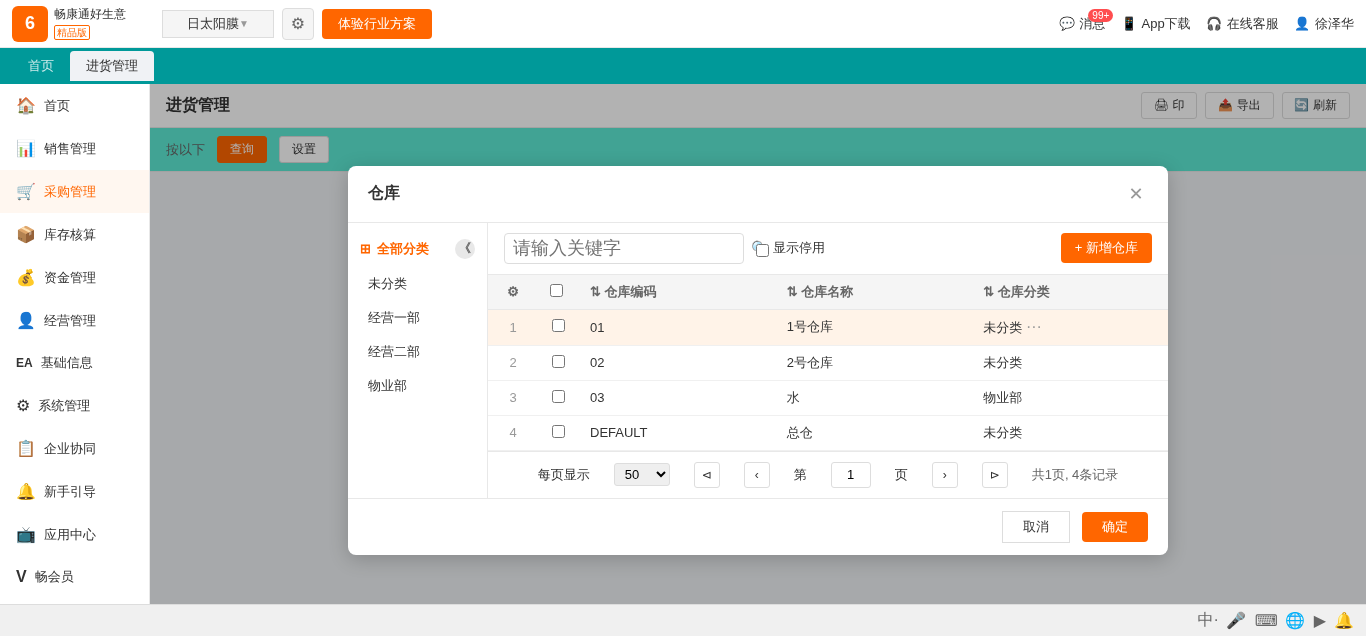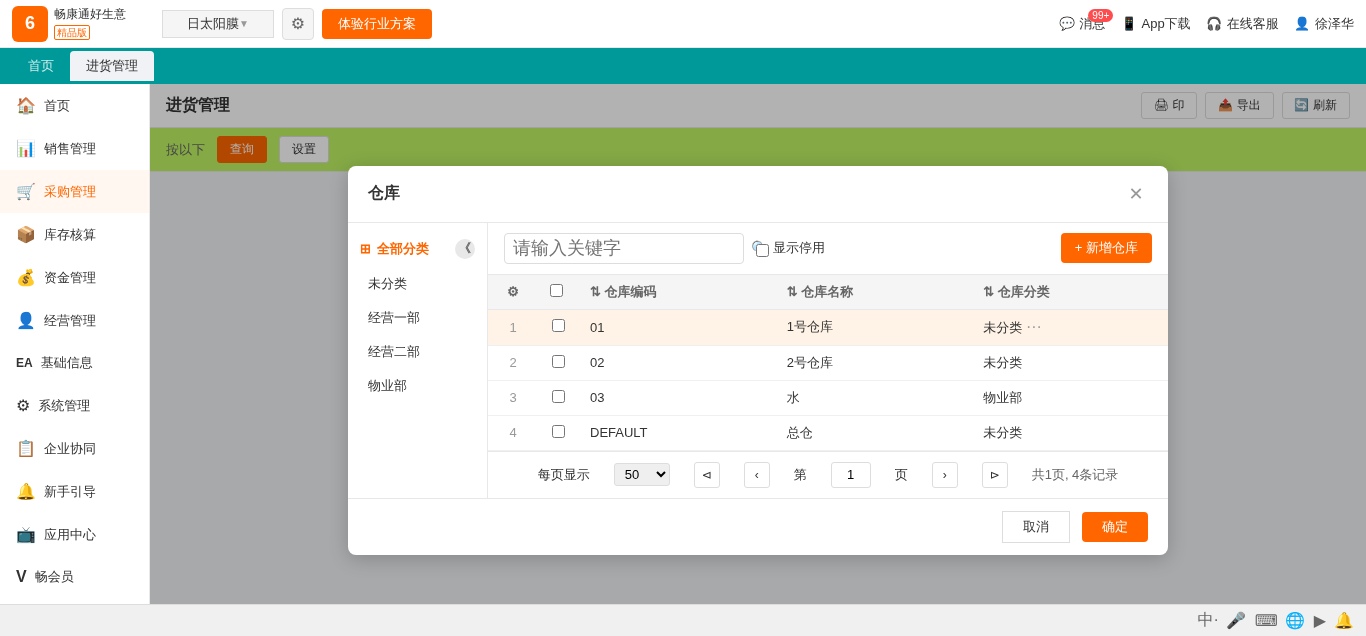--- a/index.html
+++ b/index.html
@@ -127,21 +127,21 @@
     .page-title { font-size: 16px; font-weight: bold; color: #333; }
     .page-actions { display: flex; gap: 8px; }
     .action-btn {
       padding: 4px 12px; font-size: 12px; border: 1px solid #ddd;
       background: white; border-radius: 3px; cursor: pointer; color: #333;
       display: flex; align-items: center; gap: 4px;
     }
     .action-btn.primary { background: #ff6600; color: white; border-color: #ff6600; }
 
     .filter-bar {
-      background: #bef264;
+      background: #5eead4;
       padding: 8px 16px;
       display: flex; align-items: center; gap: 12px;
       font-size: 13px; color: #666;
       border-bottom: 1px solid #e8e8e8;
     }
 
     
     .overlay {
       position: absolute; top: 0; left: 0; right: 0; bottom: 0;
       background: rgba(0,0,0,0.3);

